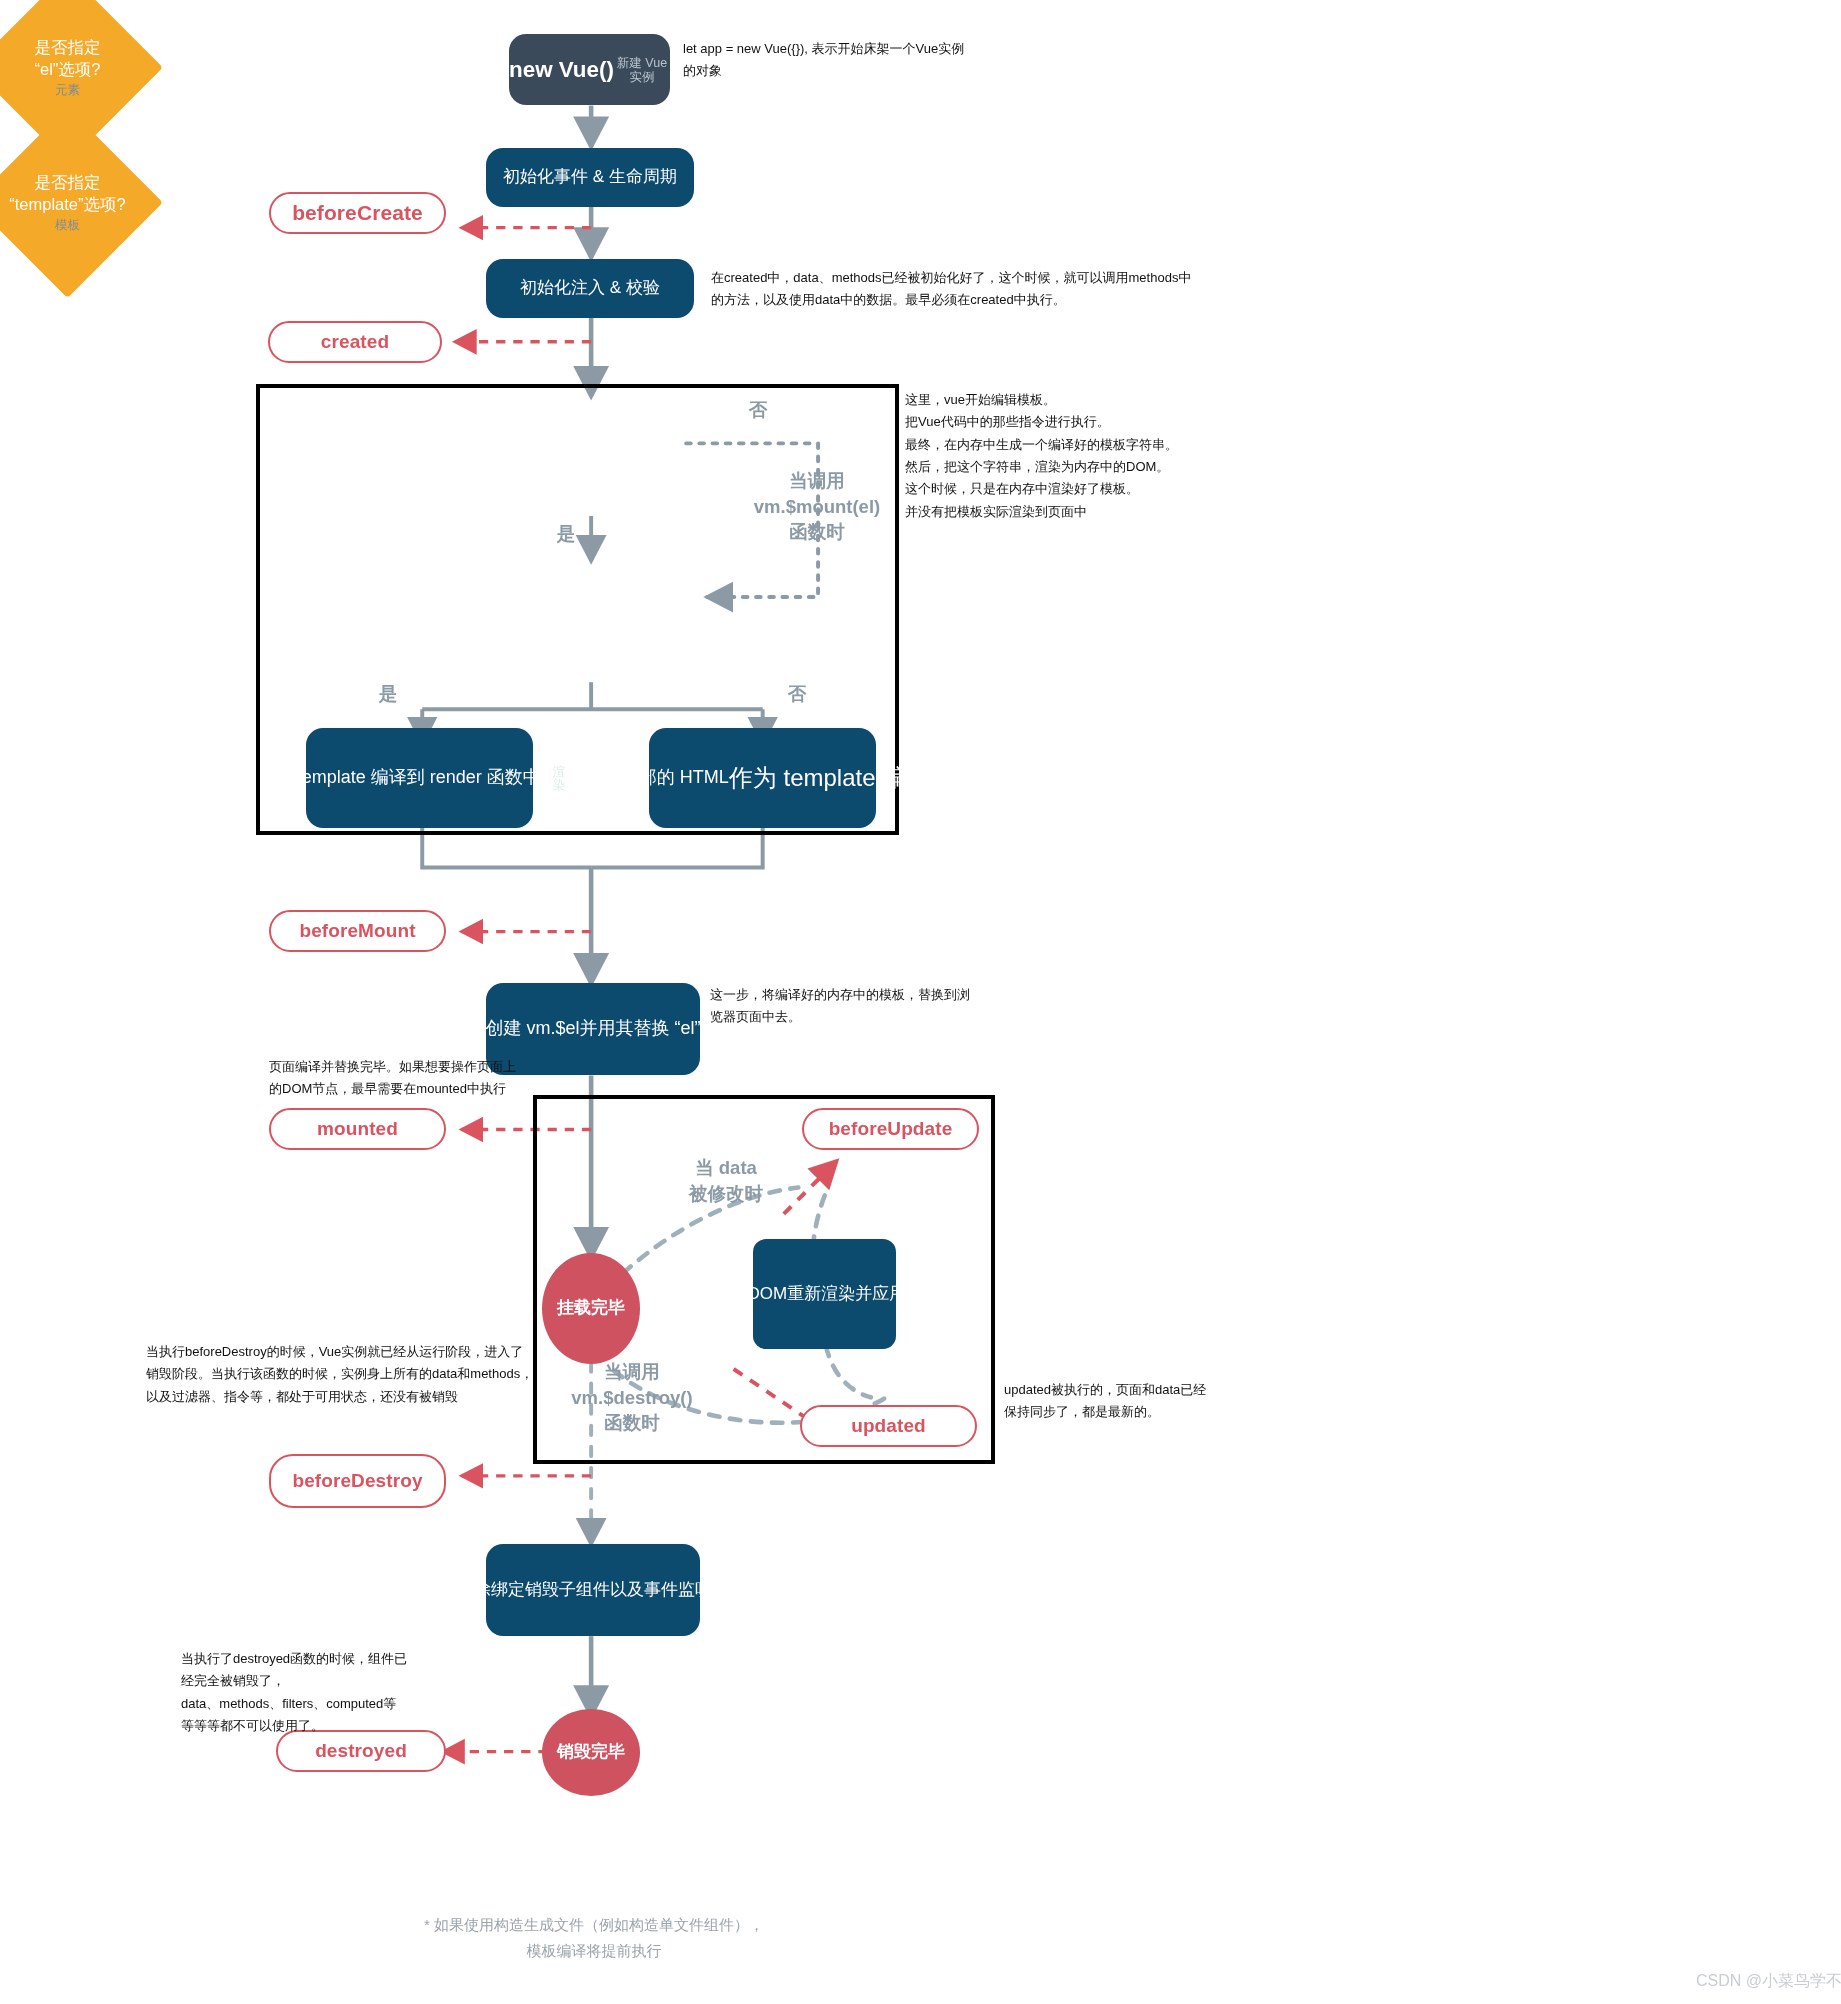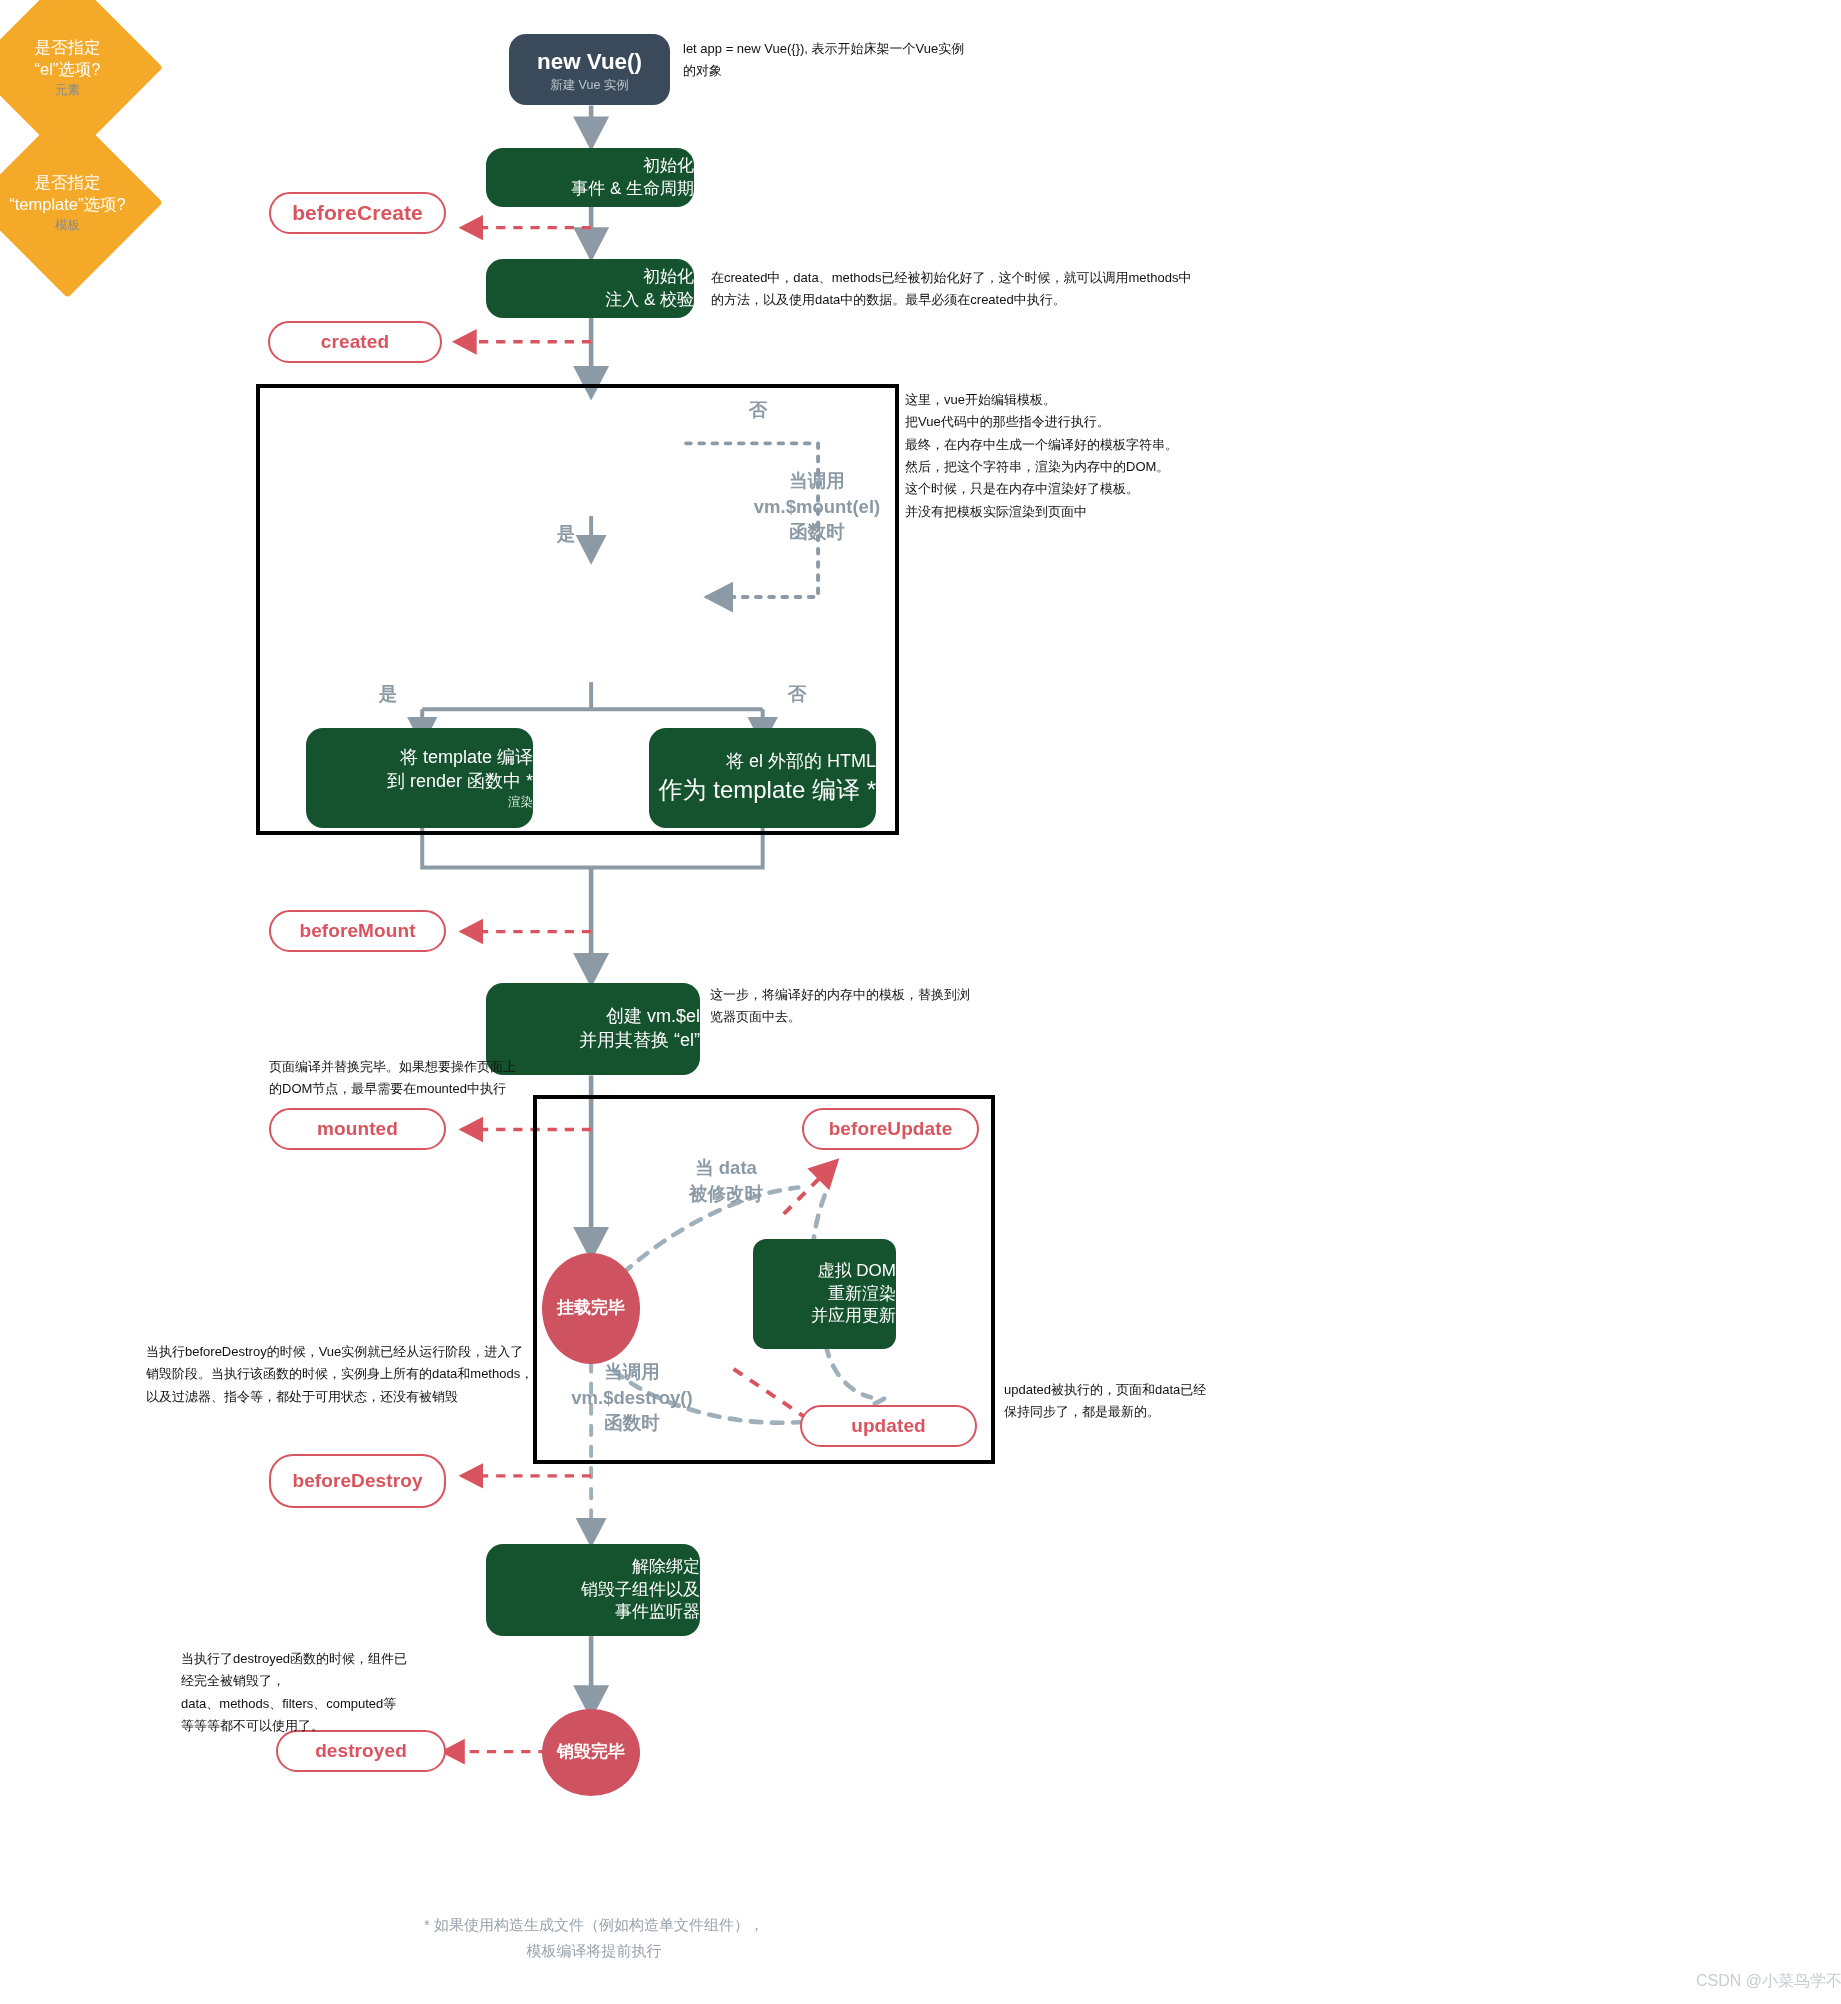--- a/index.html
+++ b/index.html
@@ -12,33 +12,32 @@
     width:1842px;
     height:2005px;
     background:#fff;
     overflow:hidden;
   }
 
   
   .node{
     position:absolute;
     display:flex;
-    flex-direction:column;
+    flex-direction:row;
     align-items:center;
     justify-content:center;
     text-align:center;
     color:#fff;
     box-sizing:border-box;
   }
   .node .ln{display:block;line-height:1.32;white-space:nowrap;}
 
   .green{
-    background:#14532d;
+    background:#0c4a6e;
     border-radius:17px;
-    align-items:flex-end;
   }
   .dark{
     background:#3b4a5a;
     border-radius:17px;
   }
   .circle{
     background:#cf5260;
     border-radius:50%;
   }
   .diamond{

